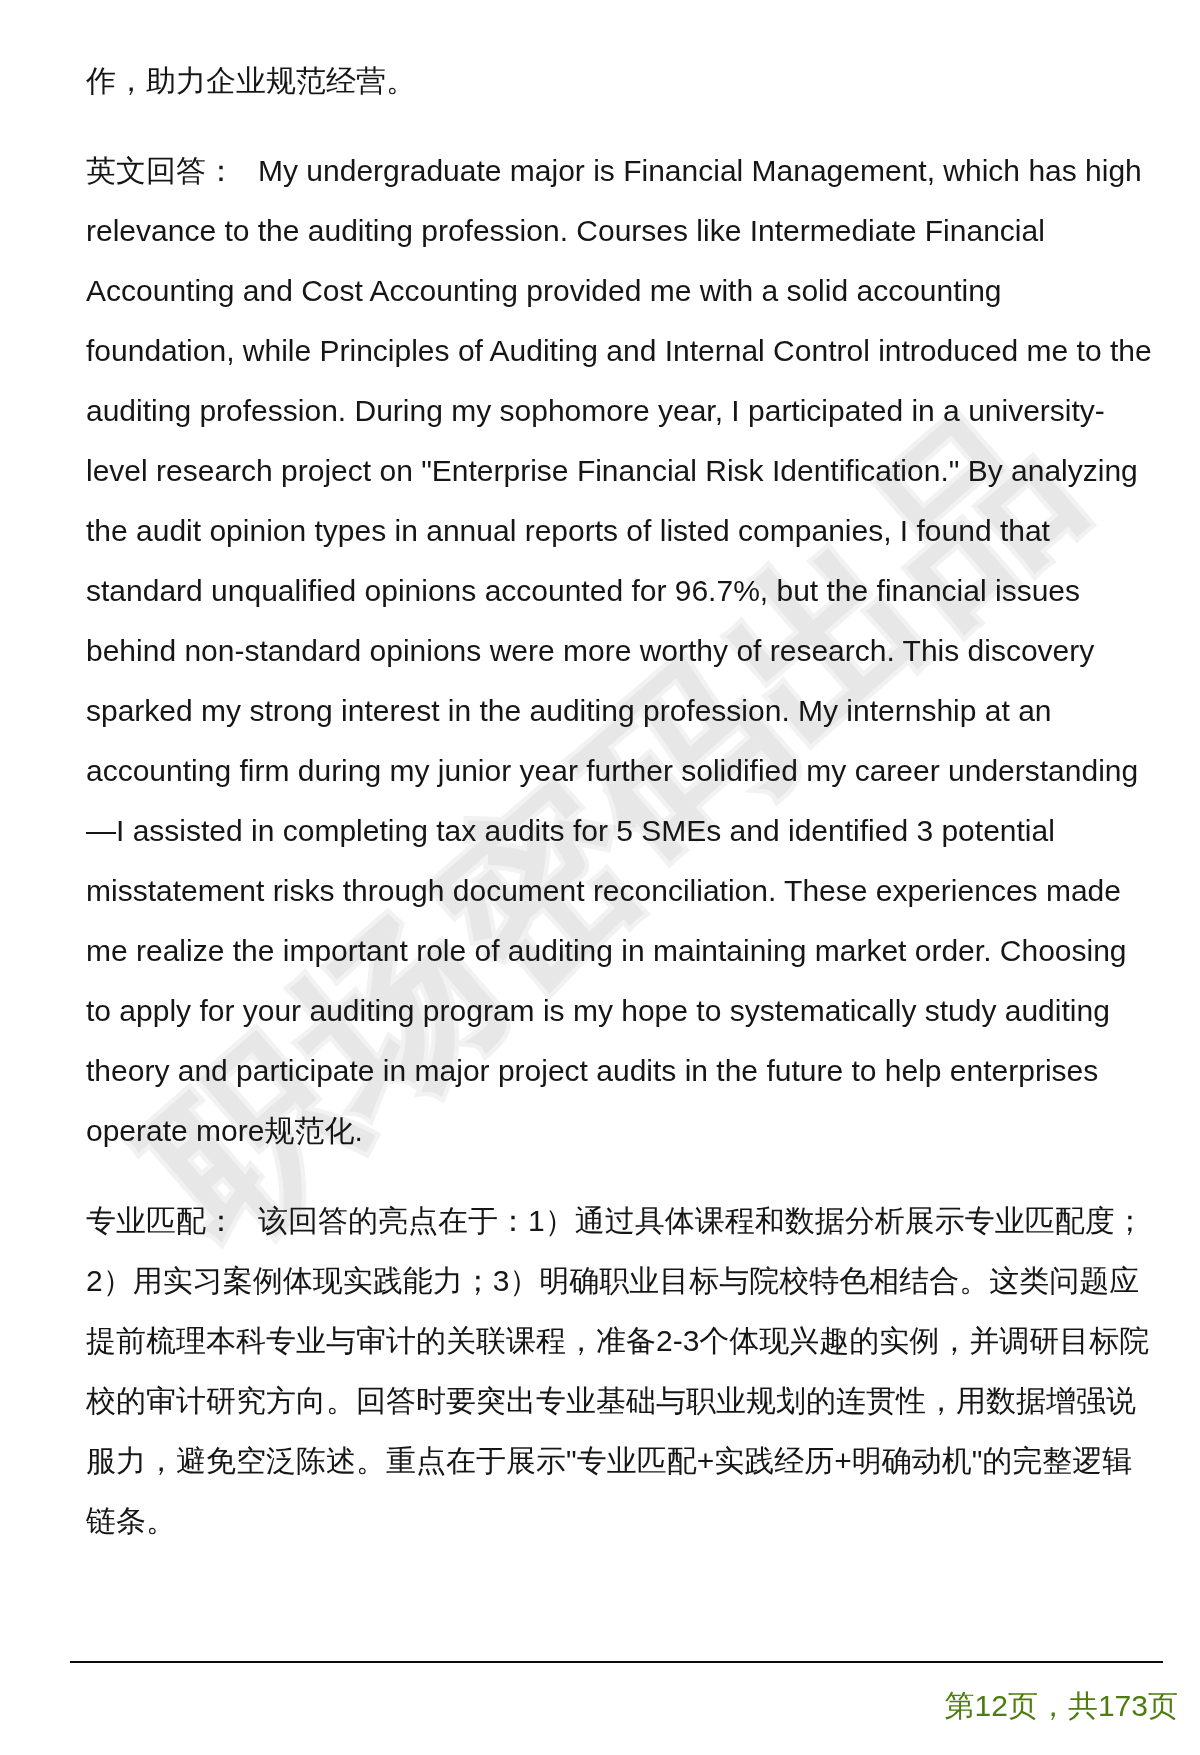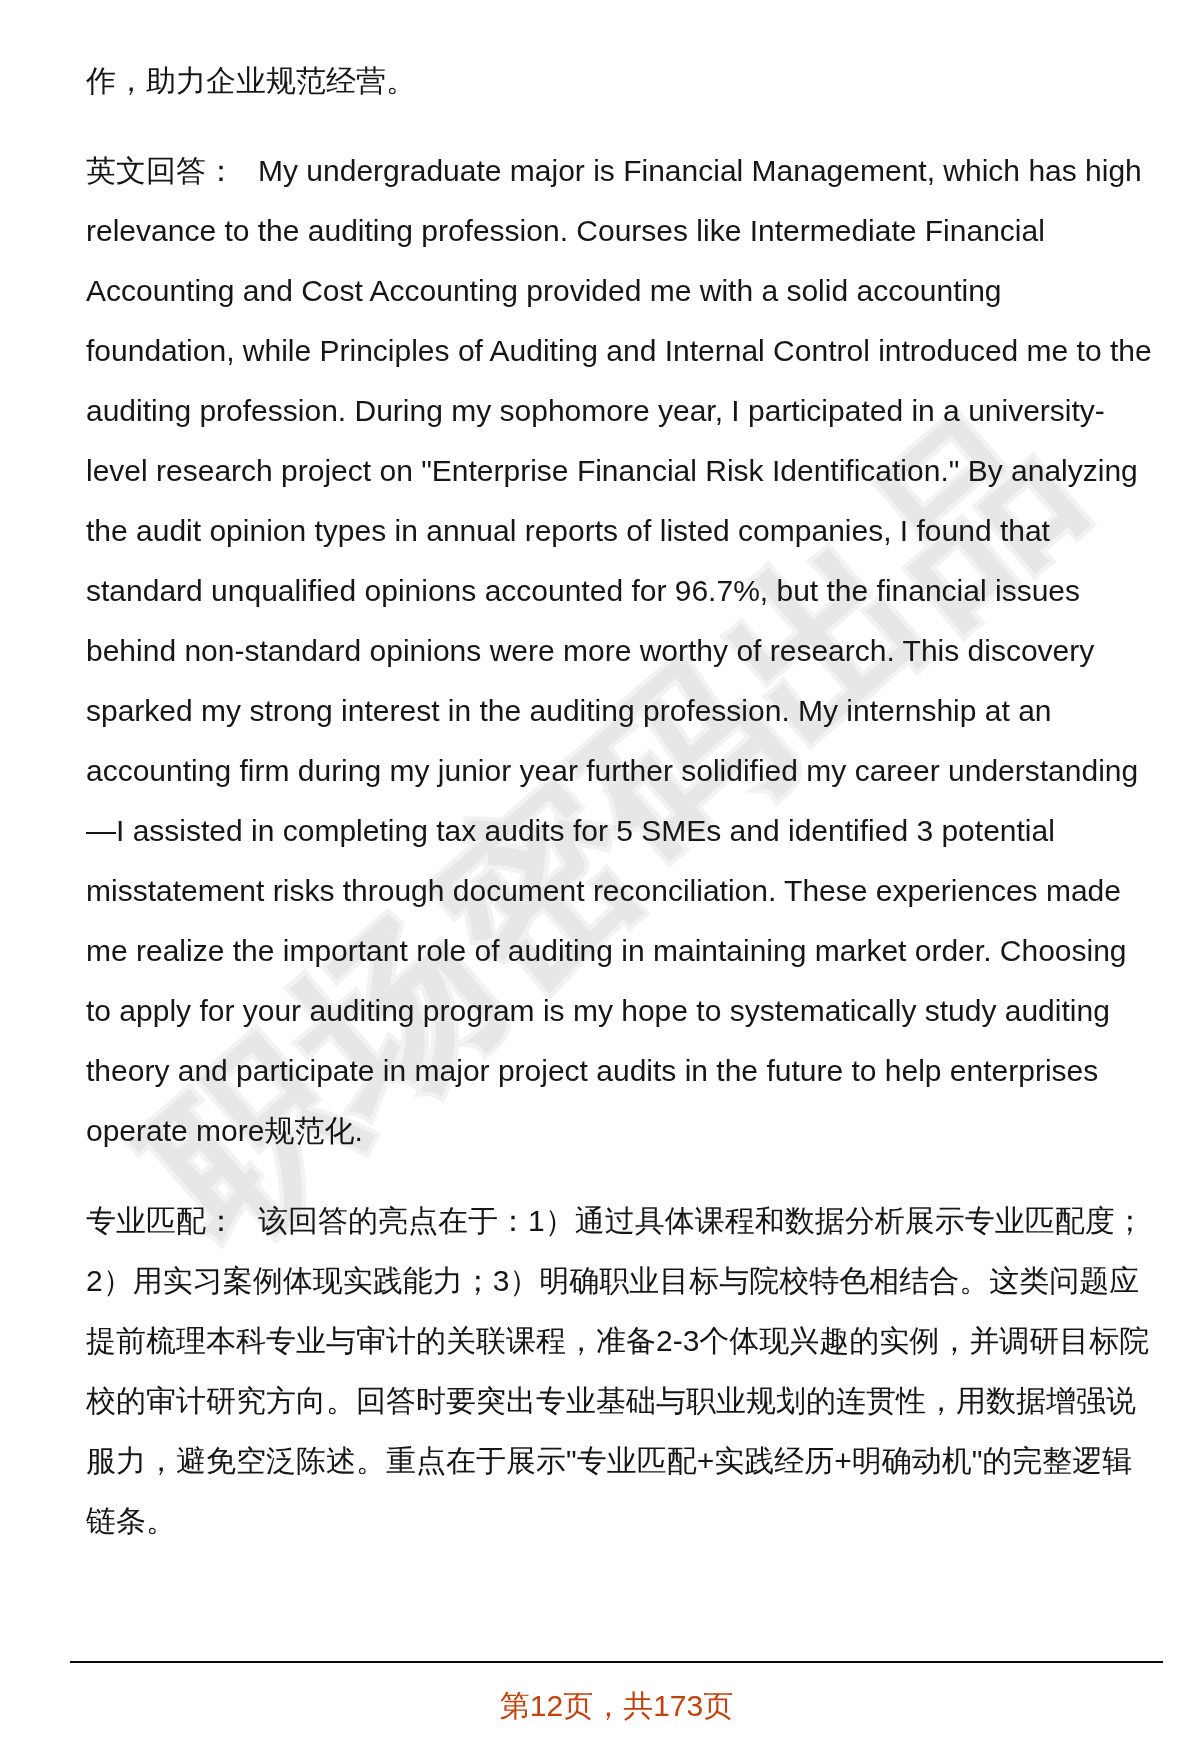--- a/index.html
+++ b/index.html
@@ -57,27 +57,27 @@
     left: 70px;
     top: 1661px;
     width: 1093px;
     border: none;
     border-top: 2px solid #0a0a0a;
     margin: 0;
     z-index: 1;
   }
   .footer-text {
     position: absolute;
-    left: 70px;
+    left: 85px;
     top: 1684px;
     width: 1093px;
-    text-align: center;
+    text-align: right;
     font-size: 30px;
     line-height: 44px;
-    color: #c2410c;
+    color: #4d7c0f;
     z-index: 1;
   }
 </style>
 </head>
 <body>
 
 <div class="page">
 
   <div class="watermark">职场密码出品</div>
 

